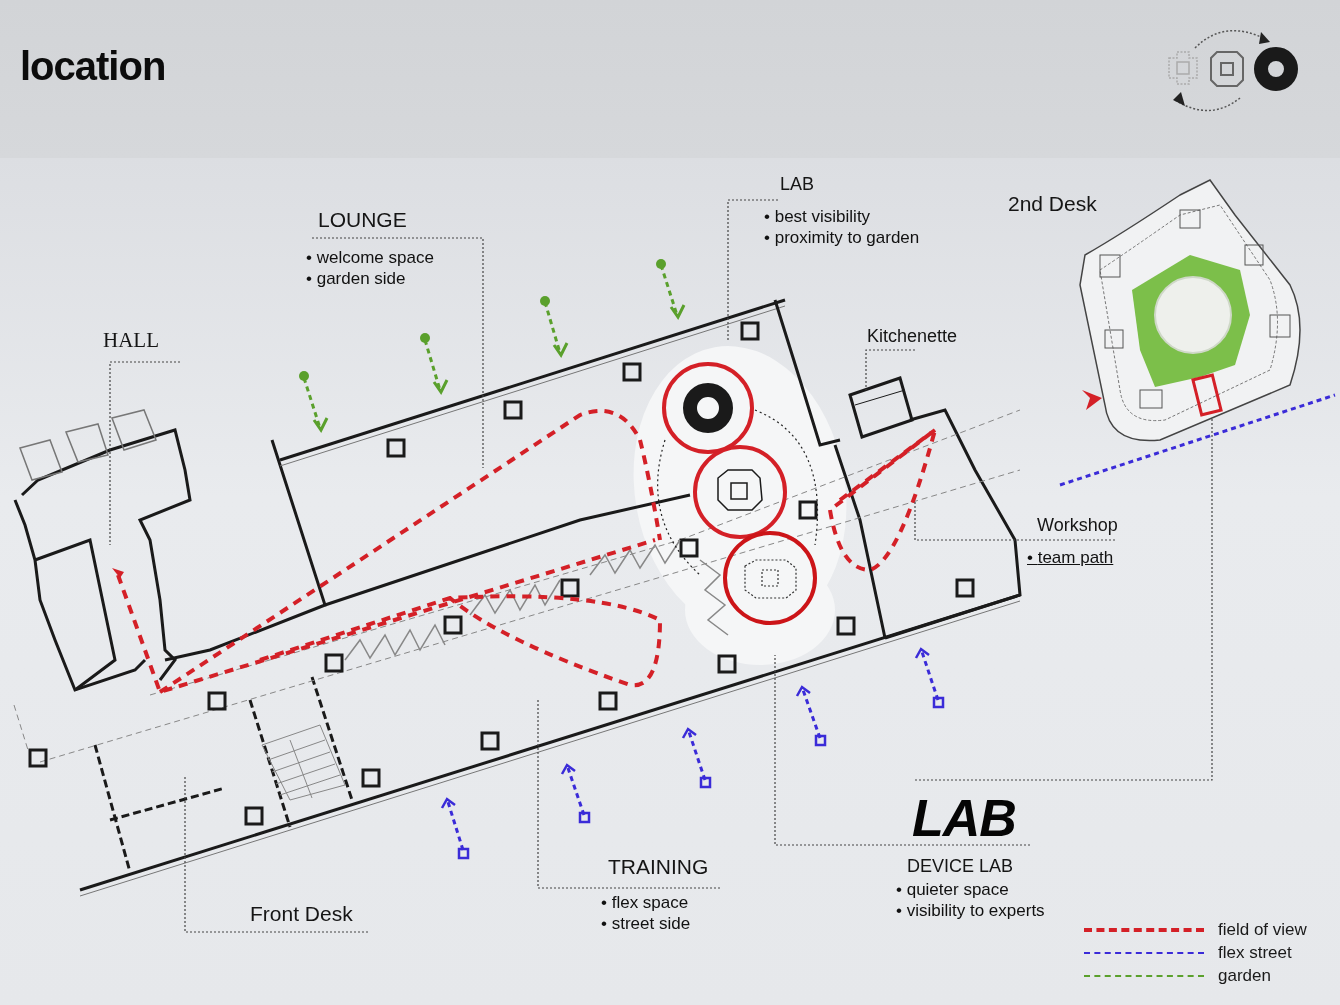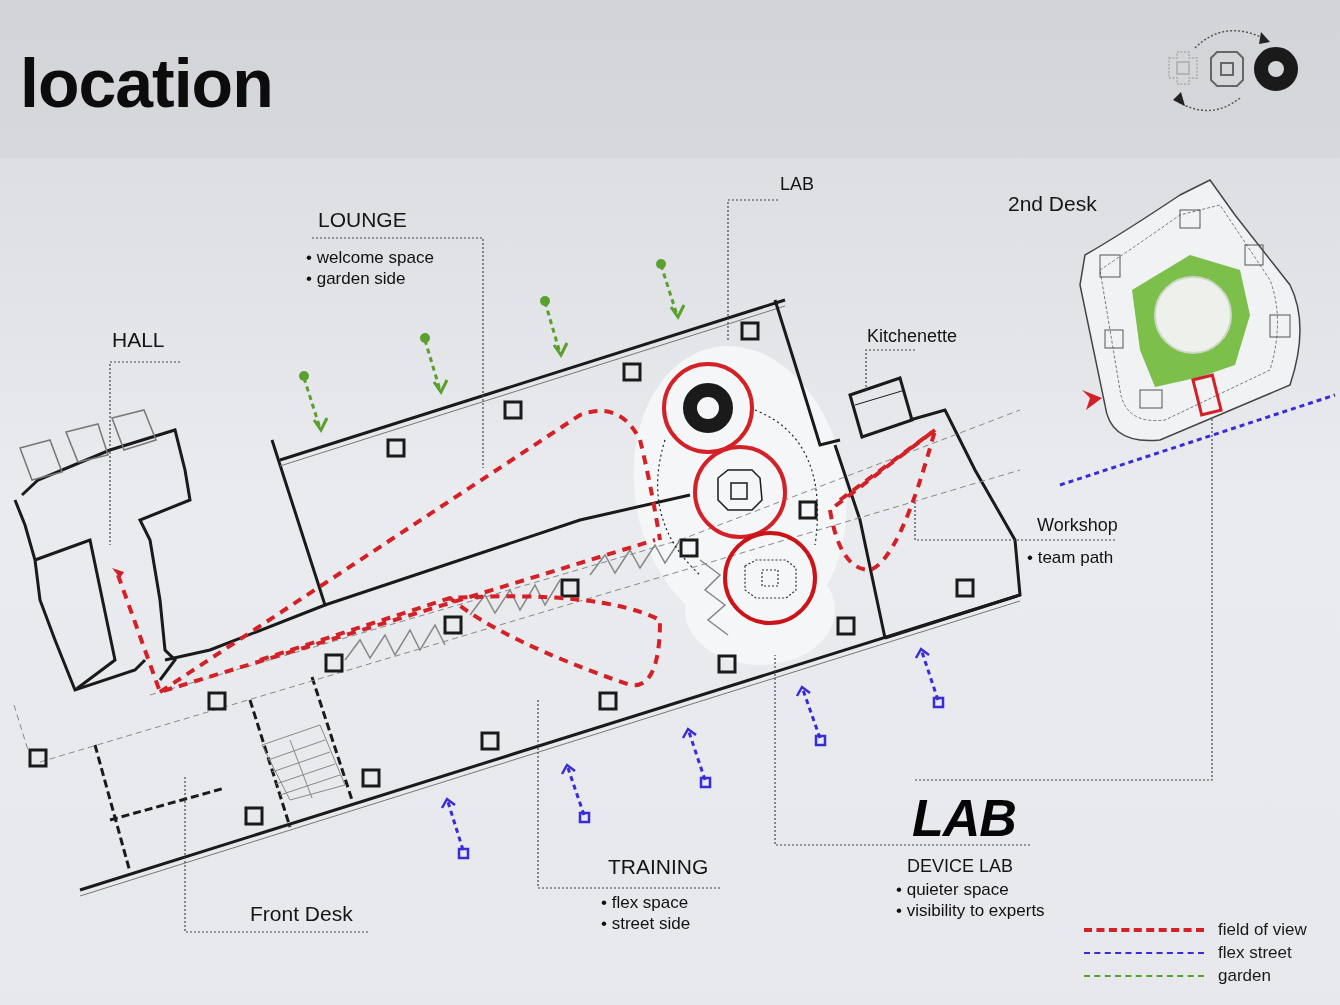--- a/index.html
+++ b/index.html
@@ -8,21 +8,21 @@
     background: #e4e6ea;
     font-family: "Liberation Sans", sans-serif;
     color: #111;
   }
   .header {
     position: absolute; left: 0; top: 0; width: 1340px; height: 158px;
     background: linear-gradient(#d2d4d7, #d6d8db);
   }
   .page-title {
     position: absolute; left: 20px; top: 44px;
-    font-size: 68px; font-weight: bold; letter-spacing: -1px; color: #0c0c0c;
+    font-size: 40px; font-weight: bold; letter-spacing: -1px; color: #0c0c0c;
   }
   .canvas {
     position: absolute; left: 0; top: 158px; width: 1340px; height: 847px;
     background: linear-gradient(#dcdee2, #e9ebee 40%, #e6e8eb);
   }
   svg.plan { position: absolute; left: 0; top: 0; }
   .label { position: absolute; white-space: nowrap; color: #151515; }
   .zone-title { font-size: 21px; }
   .zone-title.small { font-size: 18px; }
   .bullets { position: absolute; font-size: 17px; line-height: 21px; white-space: nowrap; }
@@ -226,36 +226,40 @@
           <rect x="120" y="35" width="20" height="18"></rect>
         <rect x="185" y="70" width="18" height="20"></rect>
           <rect x="210" y="140" width="20" height="22"></rect>
         <rect x="45" y="155" width="18" height="18"></rect>
           <rect x="80" y="215" width="22" height="18"></rect>
       </g>
     </g>
     <path d="M1082,390 L1102,398 L1086,410 L1090,398 Z" fill="#d42027"></path>
   </svg>
 
-  <div class="label zone-title" style="left:112px; top:170px;">HALL</div>
+  <div class="label zone-title" style="left:103px; top:170px;font-family:Liberation Serif, serif;">HALL</div>
 
   <div class="label zone-title" style="left:318px; top:50px;">LOUNGE</div>
   <div class="bullets" style="left:306px; top:89px;">
     <div>welcome space</div>
     <div>garden side</div>
   </div>
 
   <div class="label zone-title small" style="left:780px; top:16px;">LAB</div>
+  <div class="bullets" style="left:764px; top:48px;">
+    <div>best visibility</div>
+    <div>proximity to garden</div>
+  </div>
 
   <div class="label zone-title" style="left:1008px; top:34px;">2nd Desk</div>
 
   <div class="label zone-title small" style="left:867px; top:168px;">Kitchenette</div>
 
   <div class="label zone-title small" style="left:1037px; top:357px;">Workshop</div>
-  <div class="bullets" style="left:1027px; top:389px;">
+  <div class="bullets" style="left:1027px; top:389px;text-decoration:underline;">
     <div>team path</div>
   </div>
 
   <div class="big-title" style="left:912px; top:630px;">LAB</div>
 
   <div class="label zone-title small" style="left:907px; top:698px;">DEVICE LAB</div>
   <div class="bullets" style="left:896px; top:721px;">
     <div>quieter space</div>
     <div>visibility to experts</div>
   </div>

